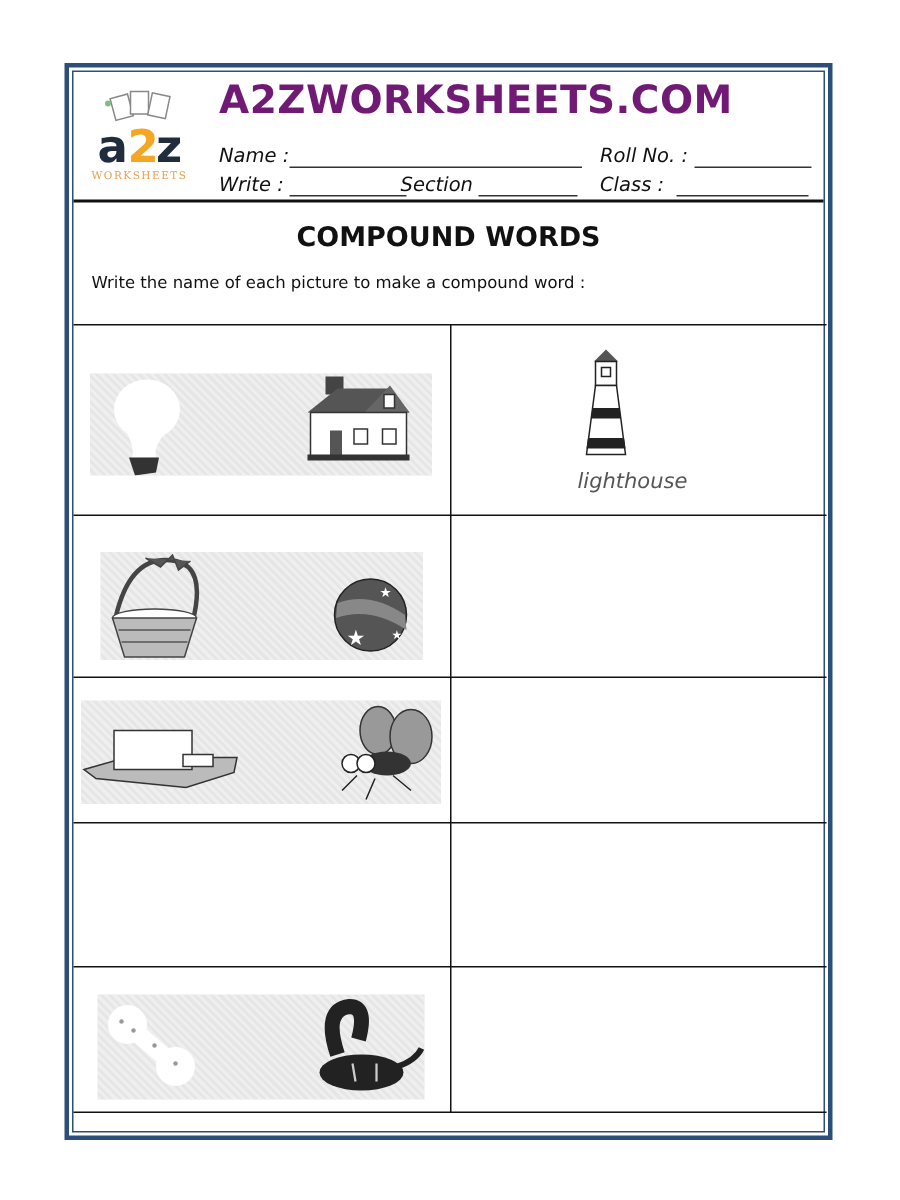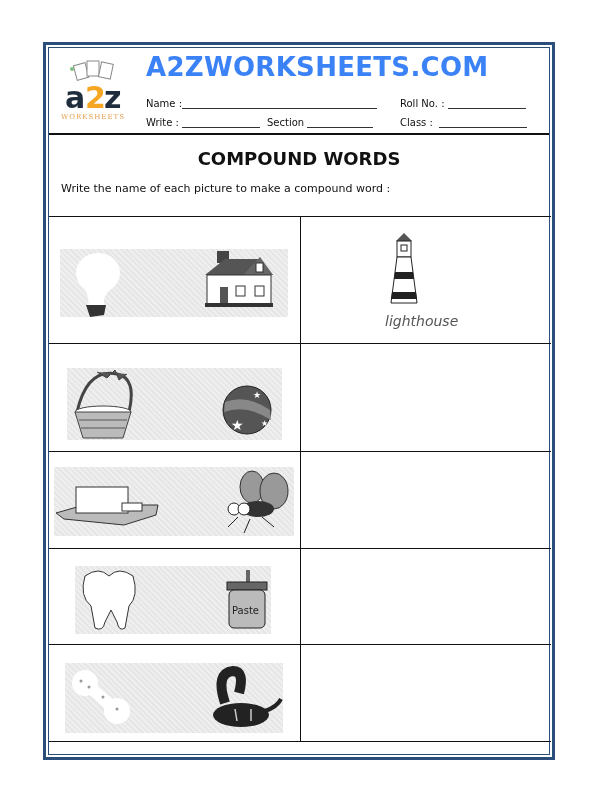--- a/index.html
+++ b/index.html
@@ -1,22 +1,22 @@
 <!DOCTYPE html>
 <html><head>
 <meta charset="utf-8">
 <style>
   html, body { margin: 0; padding: 0; background: #ffffff; }
   body { width: 600px; height: 800px; position: relative; font-family: "DejaVu Sans", "Liberation Sans", sans-serif; color: #111; overflow: hidden; }
   .outer { position: absolute; left: 43px; top: 42px; width: 512px; height: 718px; border: 3px solid #2b4f7a; box-sizing: border-box; }
   .inner { position: absolute; left: 48px; top: 47px; width: 502px; height: 708px; border: 1px solid #2b4f7a; box-sizing: border-box; }
   .header { position: absolute; left: 49px; top: 48px; width: 500px; height: 86px; }
   .logo { position: absolute; left: 8px; top: 8px; width: 80px; height: 68px; }
-  .site-title { position: absolute; left: 97px; top: 4px; font-size: 26px; font-weight: bold; color: #3b82f6; letter-spacing: 0.3px; }
-  .field { position: absolute; font-size: 10px; color: #111; white-space: nowrap; }
+  .site-title { position: absolute; left: 97px; top: 4px; font-size: 26px; font-weight: bold; color: #701a75; letter-spacing: 0.3px; }
+  .field { position: absolute; font-size: 13px; color: #111; white-space: nowrap; font-style: italic; }
   .line { display: inline-block; border-bottom: 1px solid #333; vertical-align: bottom; height: 11px; }
   .hdr-rule { position: absolute; left: 49px; top: 133px; width: 500px; height: 2px; background: #111; }
   .ws-title { position: absolute; left: 49px; top: 148px; width: 500px; text-align: center; font-size: 18px; font-weight: bold; }
   .instruction { position: absolute; left: 61px; top: 182px; font-size: 11px; }
   .grid { position: absolute; left: 49px; top: 216px; width: 502px; }
   .row { position: absolute; left: 0; width: 502px; border-top: 1px solid #111; box-sizing: border-box; }
   .vline { position: absolute; left: 251px; top: 0; width: 1px; background: #111; }
   .pic { position: absolute; background: #e6e6e6; background-image: repeating-linear-gradient(45deg, rgba(255,255,255,0.35) 0 2px, transparent 2px 4px); }
   .bottom-rule { position: absolute; left: 49px; top: 741px; width: 502px; height: 1px; background: #111; }
   .lh-label { position: absolute; font-size: 14px; color: #555; font-family: "DejaVu Sans", sans-serif; font-style: italic; }
@@ -138,33 +138,20 @@
           <circle cx="180" cy="42" r="6" fill="#fff" stroke="#222"></circle>
           <circle cx="190" cy="42" r="6" fill="#fff" stroke="#222"></circle>
           <path d="M184 50 L174 60 M196 52 L190 66 M208 50 L220 60" stroke="#222"></path>
         </g>
       </svg>
     </div>
     <div style="position:absolute; left:251px; top:0; width:251px; height:97px;"></div>
   </div>
 
   <div class="row" style="top:332px; height:96px;">
-    <div class="pic" style="left:26px; top:17px; width:196px; height:68px;">
-      <svg width="196" height="68" viewBox="0 0 196 68">
-        <g>
-          <path d="M10 10 Q24 0 34 10 Q44 0 58 10 Q64 30 54 40 L50 62 Q44 66 42 56 L36 44 L30 56 Q28 66 20 62 L16 40 Q4 30 10 10 Z" fill="#fff" stroke="#333"></path>
-        </g>
-        <g>
-          <rect x="171" y="4" width="4" height="14" fill="#666"></rect>
-          <rect x="152" y="16" width="40" height="8" fill="#666" stroke="#222"></rect>
-          <rect x="154" y="24" width="36" height="38" rx="5" fill="#bbb" stroke="#222"></rect>
-          <text x="157" y="48" font-size="10" fill="#222">Paste</text>
-        </g>
-      </svg>
-    </div>
     <div style="position:absolute; left:251px; top:0; width:251px; height:96px;"></div>
   </div>
 
   <div class="row" style="top:428px; height:98px;">
     <div class="pic" style="left:16px; top:18px; width:218px; height:70px;">
       <svg width="218" height="70" viewBox="0 0 218 70">
         <g>
           <circle cx="20" cy="20" r="13" fill="#fff"></circle>
           <path d="M22 22 L50 46" stroke="#fff" stroke-width="12"></path>
           <circle cx="52" cy="48" r="13" fill="#fff"></circle>

